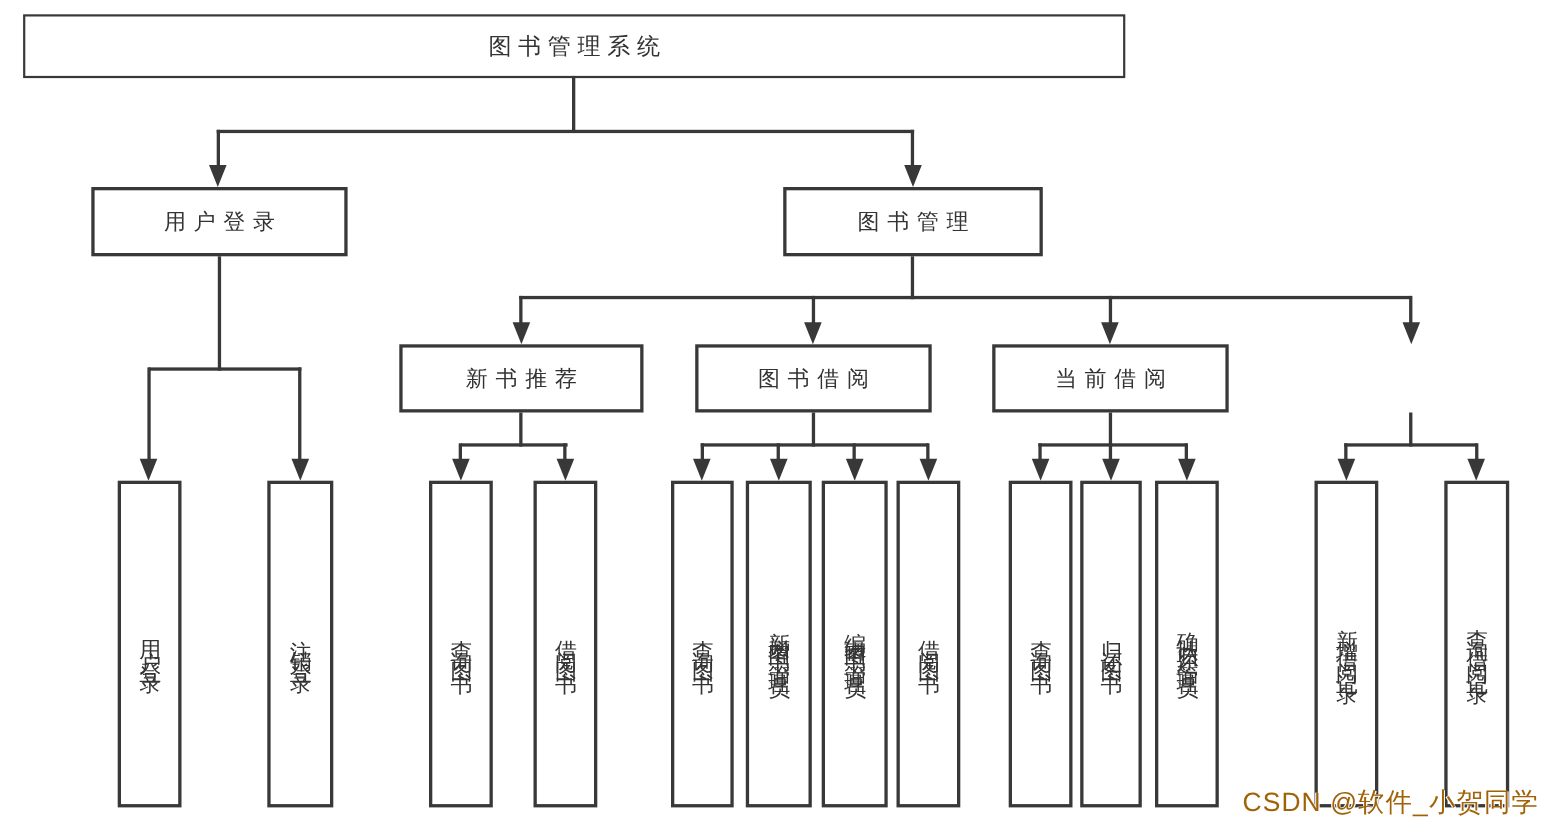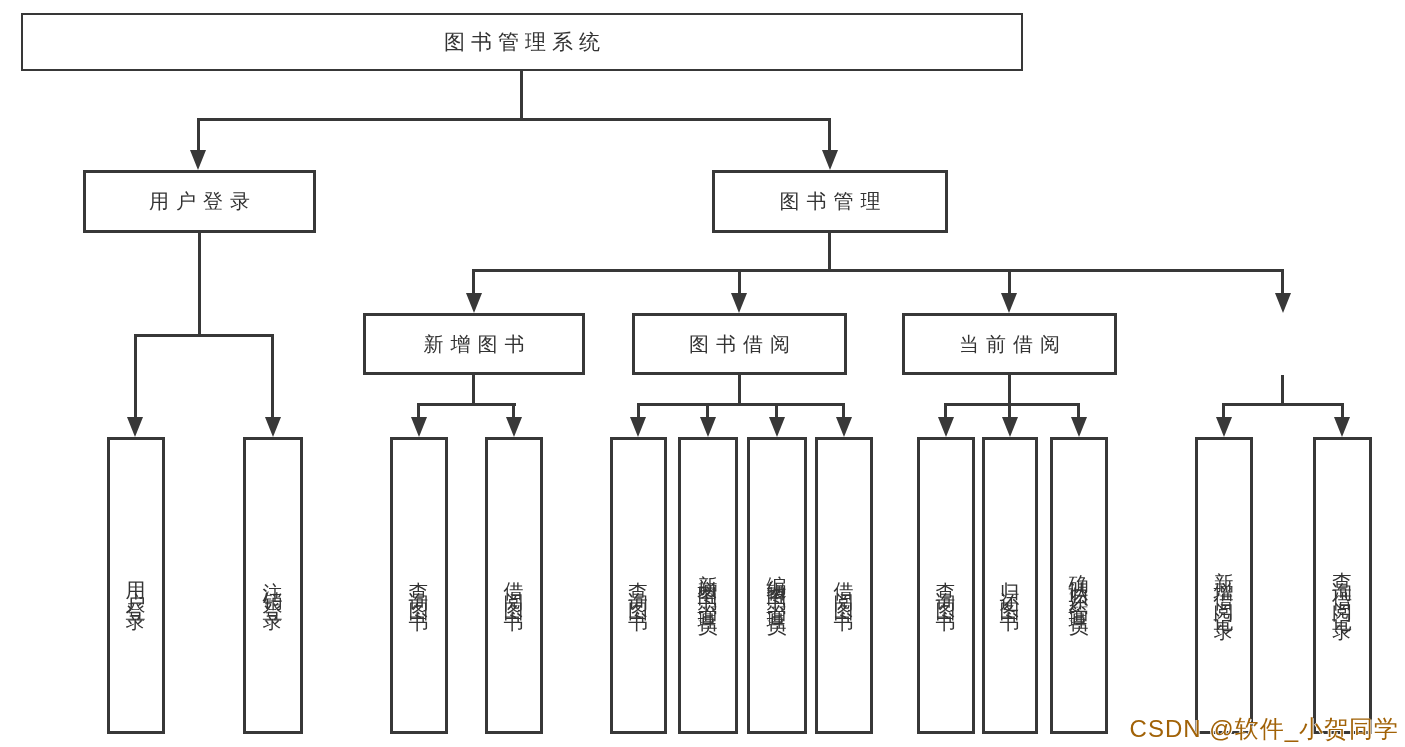--- a/index.html
+++ b/index.html
@@ -66,21 +66,21 @@
   <div class="vline" style="left:472px;top:269px;height:30px"></div>
   <div class="arrow" style="left:466px;top:293px"></div>
   <div class="vline" style="left:738px;top:269px;height:30px"></div>
   <div class="arrow" style="left:731px;top:293px"></div>
   <div class="vline" style="left:1008px;top:269px;height:30px"></div>
   <div class="arrow" style="left:1001px;top:293px"></div>
   <div class="vline" style="left:1281px;top:269px;height:30px"></div>
   <div class="arrow" style="left:1275px;top:293px"></div>
 
   <div class="box" style="left:363px;top:313px;width:222px;height:62px">
-    <span class="hlabel">新增图书</span>
+    <span class="hlabel">新书推荐</span>
   </div>
   <div class="box" style="left:902px;top:313px;width:215px;height:62px">
     <span class="hlabel">当前借阅</span>
   </div>
   <div class="box" style="left:632px;top:313px;width:215px;height:62px">
     <span class="hlabel">图书借阅</span>
   </div>
 
   <div class="vline" style="left:472px;top:375px;height:31px"></div>
   <div class="hline" style="left:419px;top:403px;width:97px"></div>

